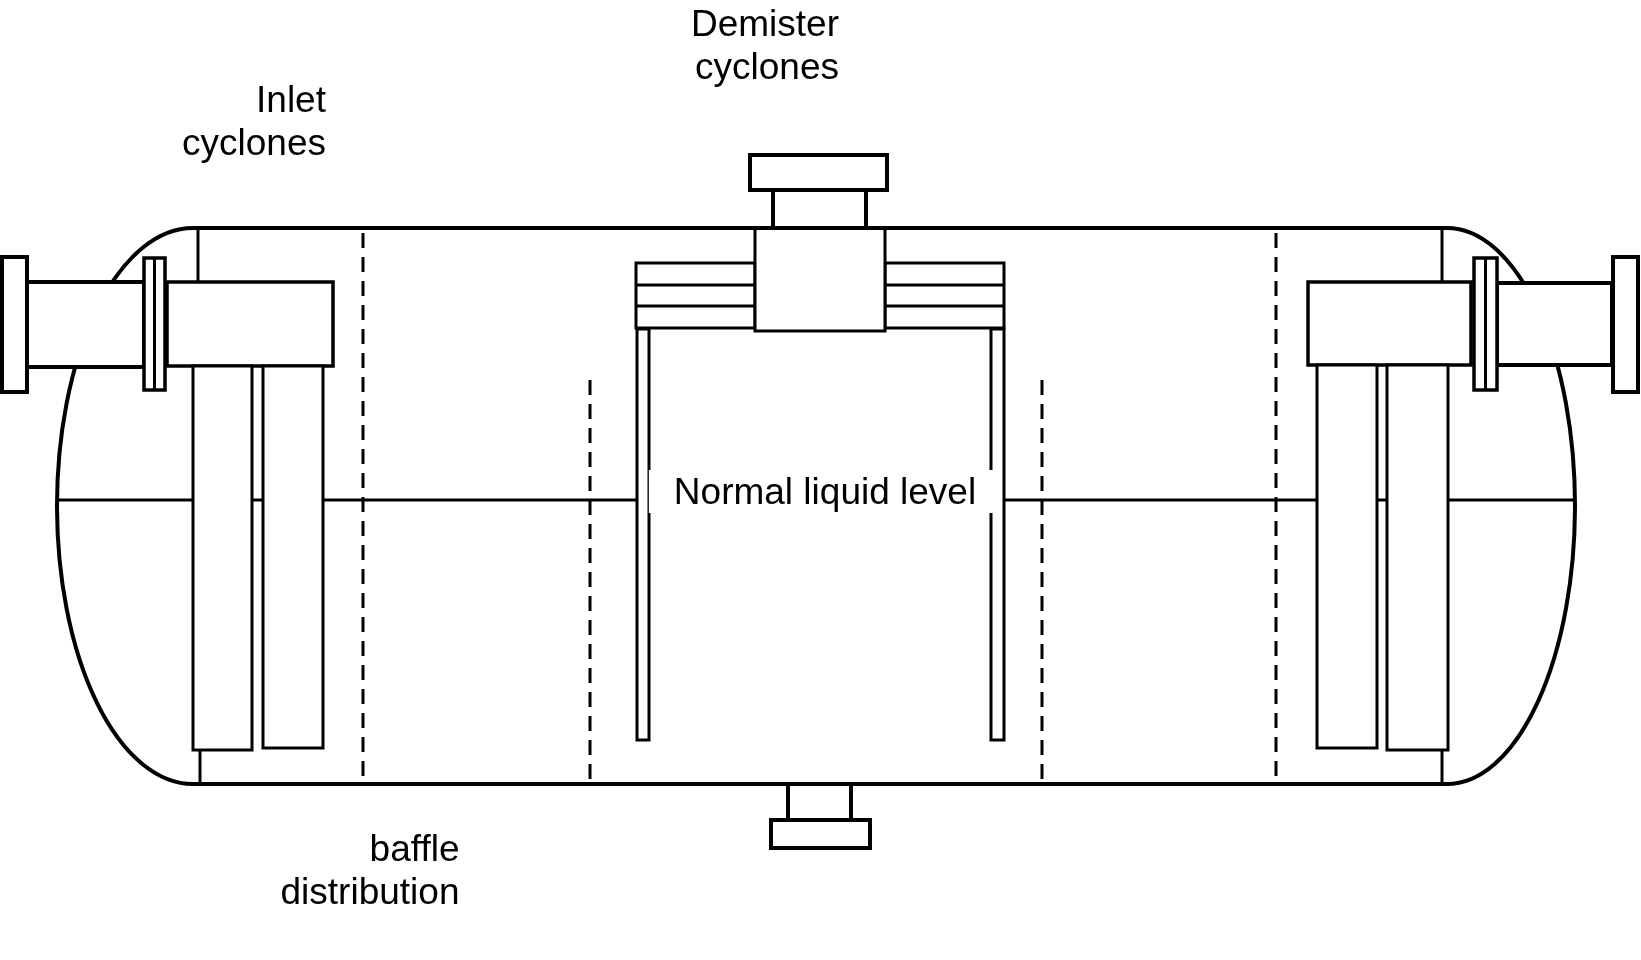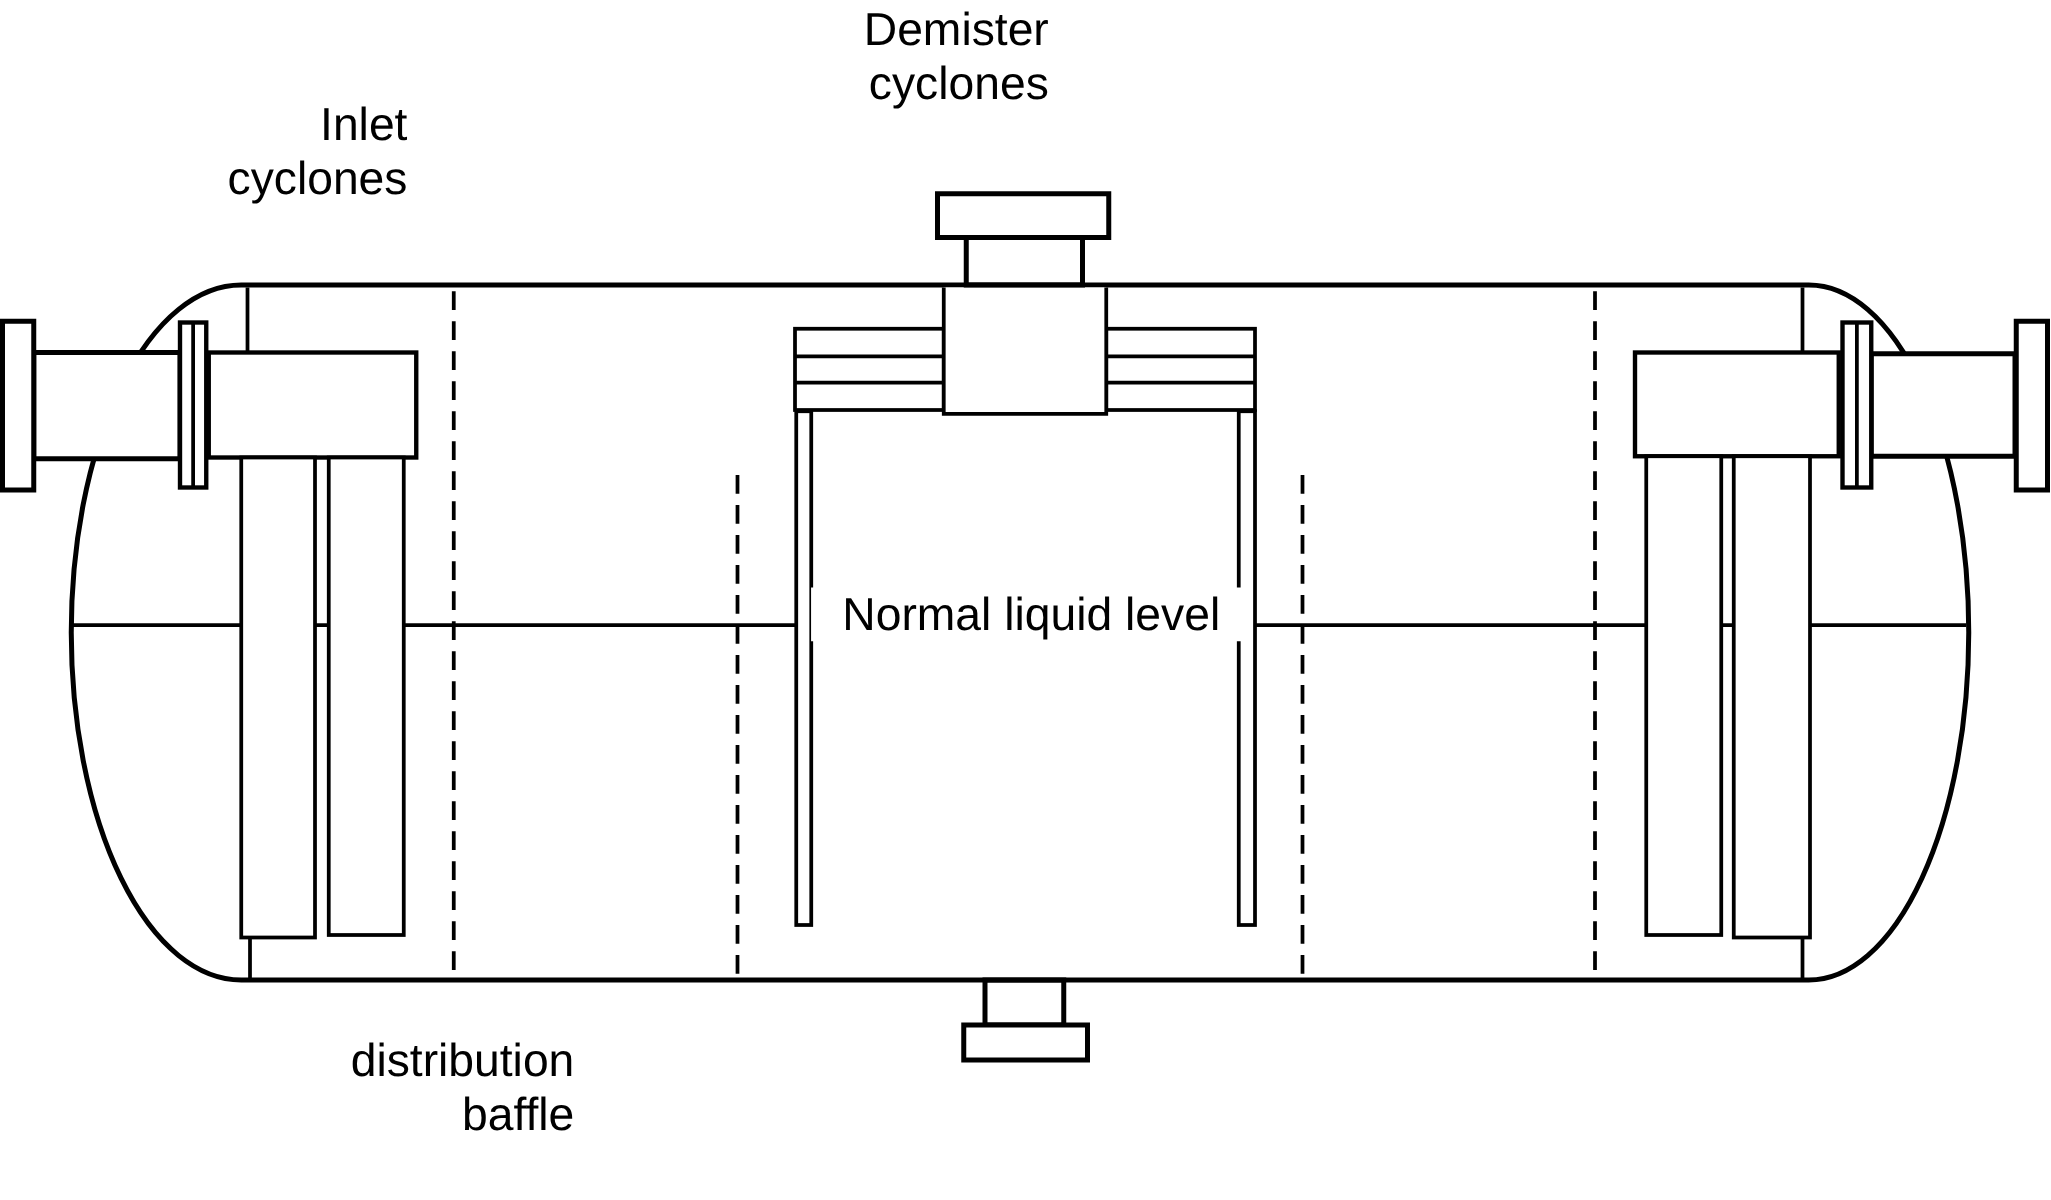--- a/index.html
+++ b/index.html
@@ -100,17 +100,17 @@
   <div class="lbl lbl-demister">
     <div>Demister</div>
     <div>cyclones</div>
   </div>
 
   <div class="lbl lbl-liquid-level">
     <div>Normal liquid level</div>
   </div>
 
   <div class="lbl lbl-baffle">
+    <div>baffle</div>
     <div>distribution</div>
-    <div>baffle</div>
   </div>
 
 </div>
 
 </body></html>

